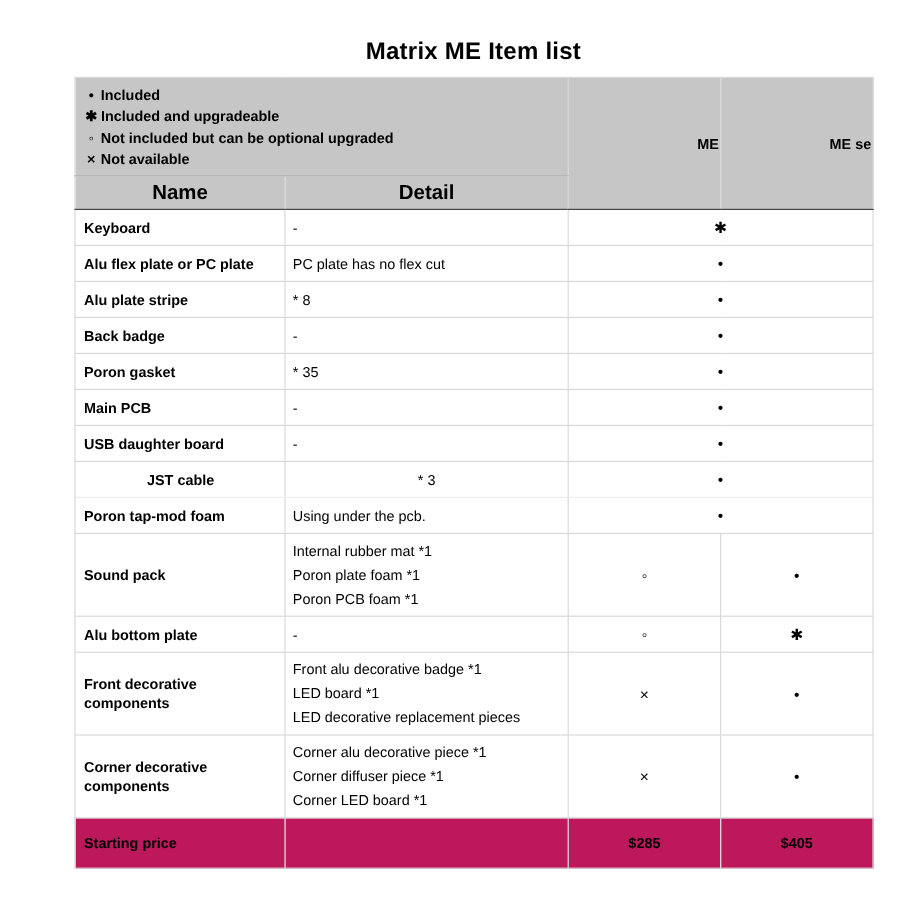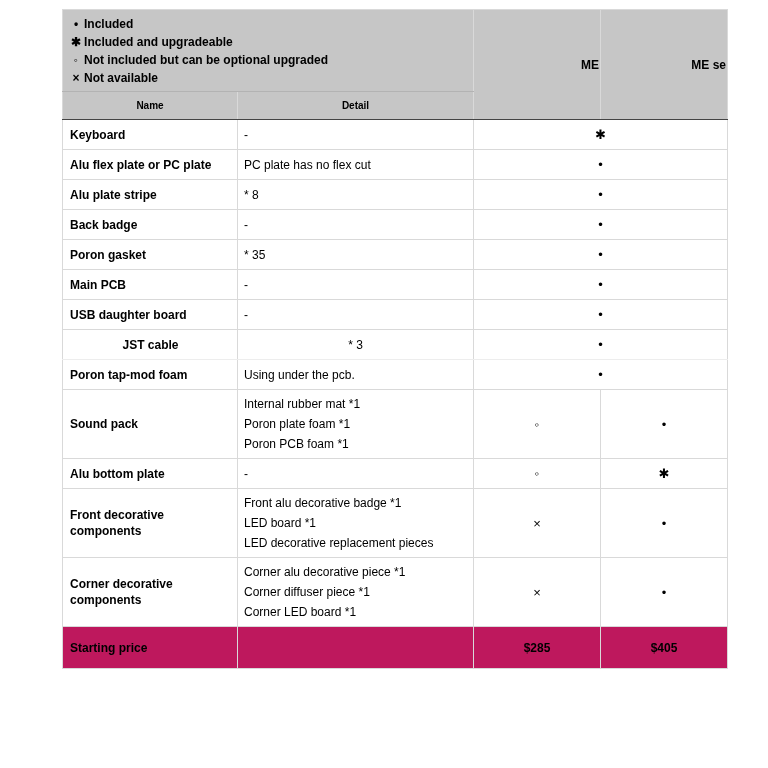--- a/index.html
+++ b/index.html
@@ -40,21 +40,21 @@
     vertical-align: middle;
     border-bottom: 1px solid #b3b3b3;
   }
   .legend-line { font-weight: bold; font-size: 12px; line-height: 18px; white-space: nowrap; }
   .legend-line .sym-ch { display: inline-block; min-width: 10px; margin-right: 3px; text-align: center; }
   th.prod-col {
     font-size: 12px; font-weight: bold; text-align: right; vertical-align: middle;
     border-bottom: 1px solid #444;
   }
   tr.sub th {
-    height: 28px; font-size: 10px; font-weight: bold; text-align: center; vertical-align: middle;
+    height: 28px; font-size: 17px; font-weight: bold; text-align: center; vertical-align: middle;
     border-top: 1px solid #b3b3b3;
     border-bottom: 1px solid #444;
   }
 
   
   tbody td { height: 30px; vertical-align: middle; background: #fff; }
   td.name  { font-weight: bold; padding: 4px 6px 4px 7px; line-height: 16px; margin-left: 20px; }
   td.detail{ padding: 4px 6px; }
   td.detail .line { line-height: 20px; }
   td.detail.single .line { line-height: 16px; }
@@ -64,20 +64,21 @@
 
   
   tfoot td { background: #be185d; height: 42px; vertical-align: middle; }
   td.foot-label { font-weight: bold; padding-left: 7px; }
   td.price { font-weight: bold; text-align: center; }
 </style>
 </head>
 <body>
 
 <div class="page">
+  <h1 class="title">Matrix ME Item list</h1>
 
   <div class="table-wrap">
     <table>
       <colgroup>
         <col class="c-name">
           <col class="c-detail">
           <col class="c-me">
           <col class="c-mese">
       </colgroup>
       <thead>

